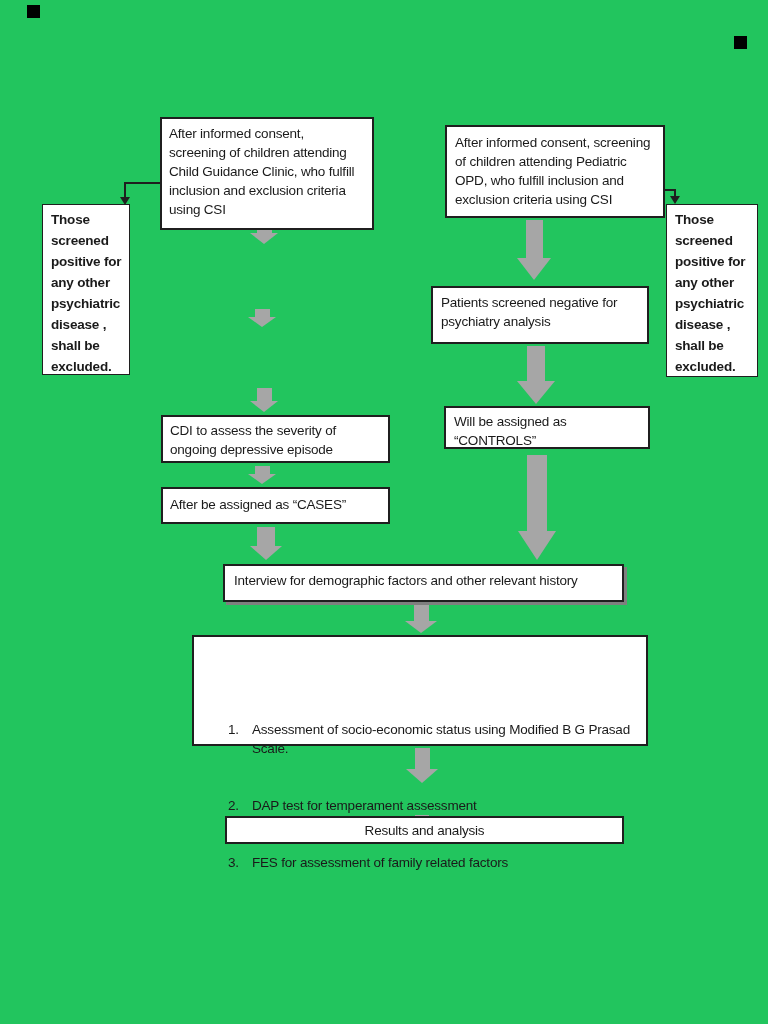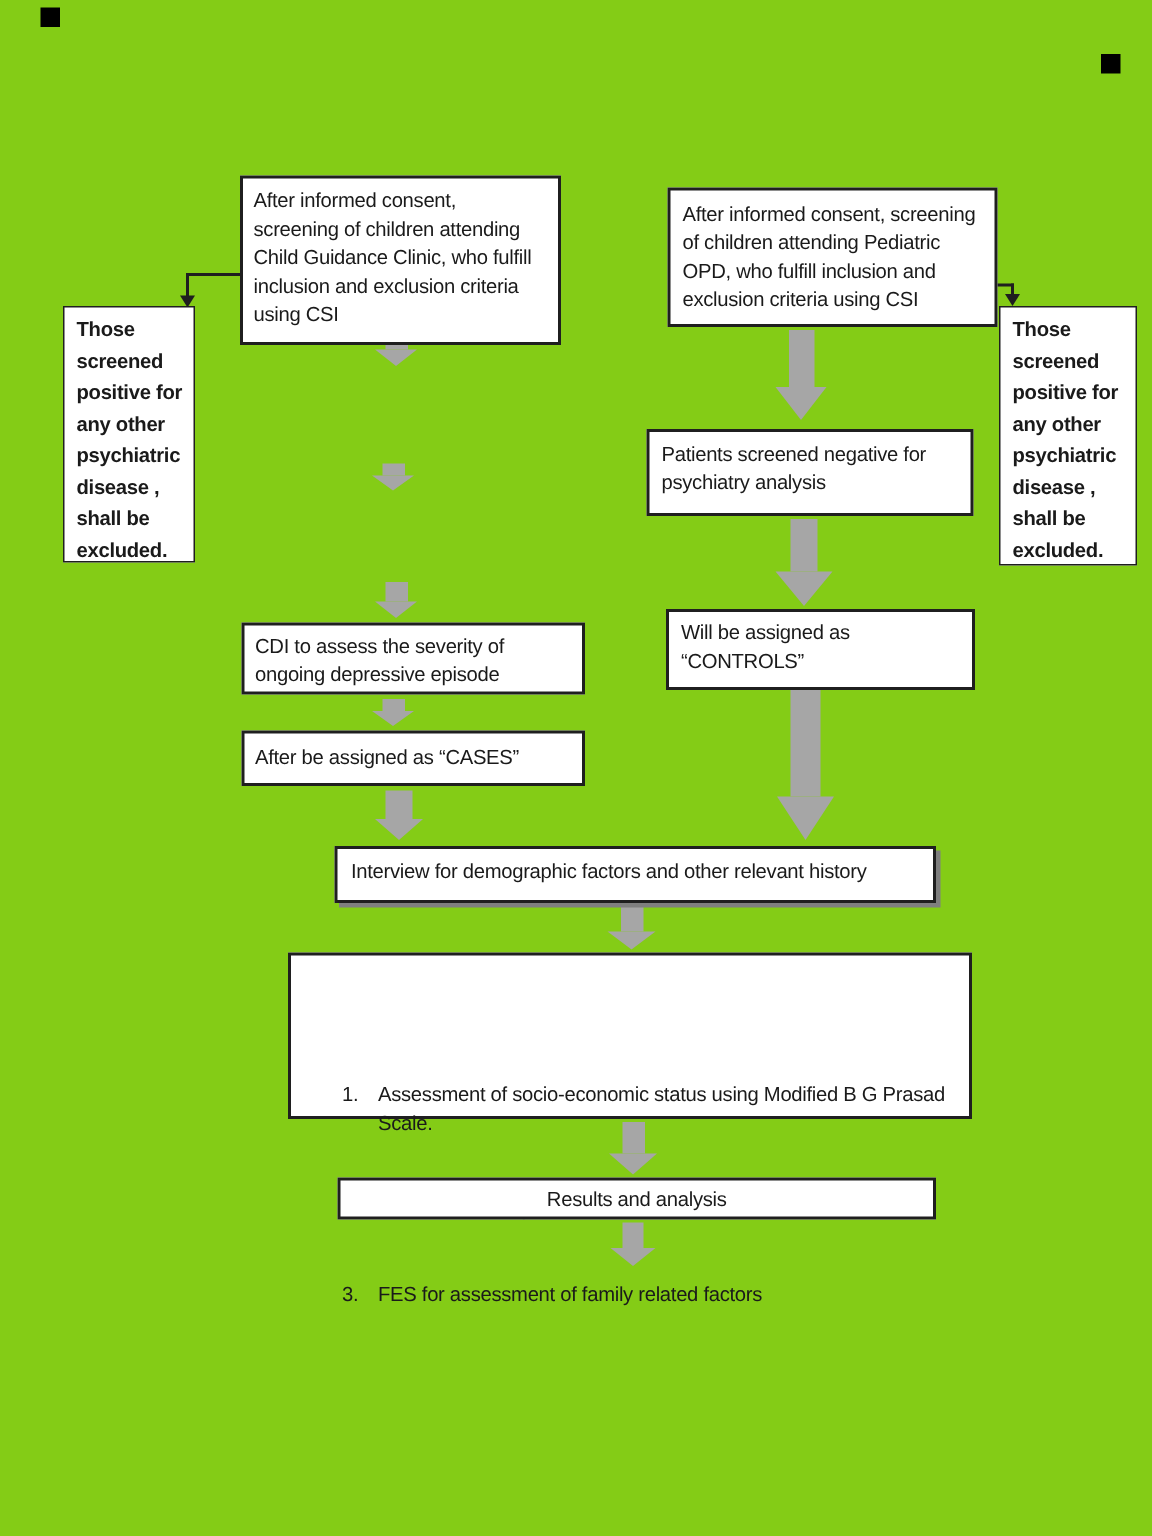--- a/index.html
+++ b/index.html
@@ -1,27 +1,27 @@
 <!DOCTYPE html>
 <html><head>
 <meta charset="utf-8">
 <style>
   html,body{margin:0;padding:0;background:#ffffff;}
   #canvas{
-    position:relative;width:768px;height:1024px;background:#84cc16;
+    position:relative;width:768px;height:1024px;background:#22c55e;
     font-family:"Liberation Sans", sans-serif;color:#1a1a1a;overflow:hidden;
   }
   .bx{
     position:absolute;background:#ffffff;border:2px solid #1f1f1f;
     font-size:13.5px;line-height:19px;letter-spacing:-0.2px;
     white-space:pre;box-sizing:border-box;z-index:3;
   }
   .thin{border-width:1px;font-weight:bold;}
   .shadowed{box-shadow:3px 3px 0 #7f7f7f;}
-  .ctr{text-align:center;}
+  .ctr{text-align:center;margin-top:31px;}
   .sq{position:absolute;width:13px;height:13px;background:#000;z-index:5;}
   .hline,.vline{position:absolute;background:#1f1f1f;z-index:1;}
   .tri{position:absolute;width:0;height:0;border-left:5px solid transparent;
        border-right:5px solid transparent;border-top:8px solid #1f1f1f;z-index:1;}
   .barrow{position:absolute;z-index:2;}
   .barrow .shaft{background:#a6a6a6;margin:0 auto;}
   .barrow .head{width:0;height:0;margin:0 auto;}
   .li{display:flex;}
   .li .num{width:24px;flex:0 0 24px;}
   .li .txt{white-space:pre;}
@@ -124,21 +124,21 @@
 
 
   <div class="bx" style="left:161px;top:415px;width:229px;height:48px;padding:4px 7px;">CDI to assess the severity of
 ongoing depressive episode</div>
 
   <div class="bx" style="left:161px;top:487px;width:229px;height:37px;padding:6px 7px;">After be assigned as “CASES”</div>
 
   <div class="bx" style="left:431px;top:286px;width:218px;height:58px;padding:5px 8px;">Patients screened negative for
 psychiatry analysis</div>
 
-  <div class="bx" style="left:444px;top:406px;width:206px;height:54px;padding:4px 8px;">Will be assigned as
+  <div class="bx" style="left:444px;top:406px;width:206px;height:43px;padding:4px 8px;">Will be assigned as
 “CONTROLS”</div>
 
   <div class="bx shadowed" style="left:223px;top:564px;width:401px;height:38px;padding:5px 9px;">Interview for demographic factors and other relevant history</div>
 
   <div class="bx" style="left:192px;top:635px;width:456px;height:111px;">
     <div id="assess-list">
       <div class="li">
         <span class="num">1.</span>
         <span class="txt">Assessment of socio-economic status using Modified B G Prasad
 Scale.</span>

